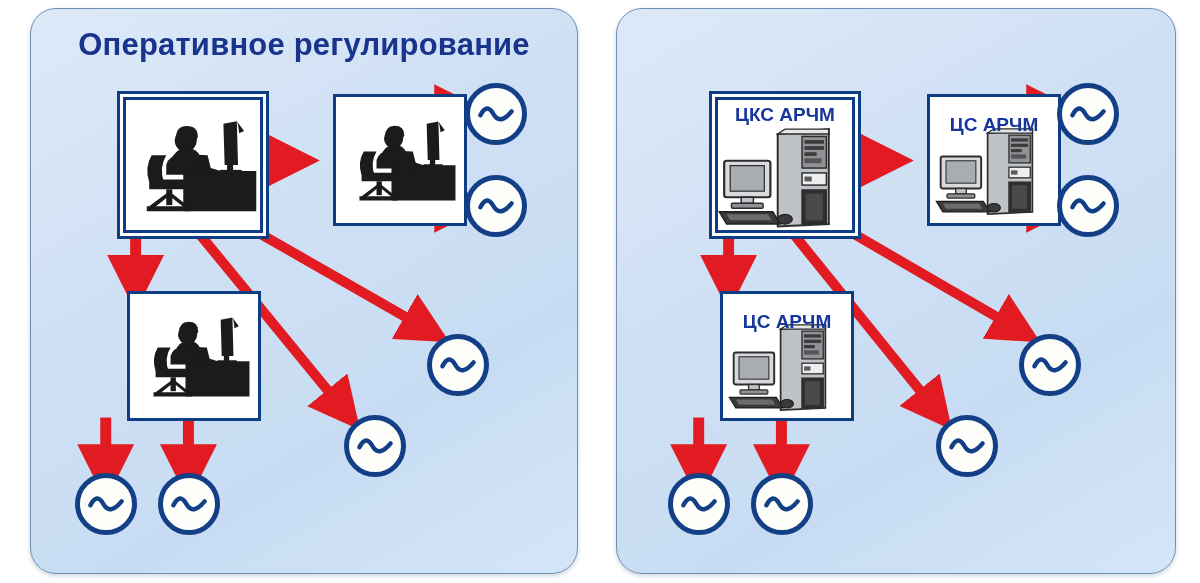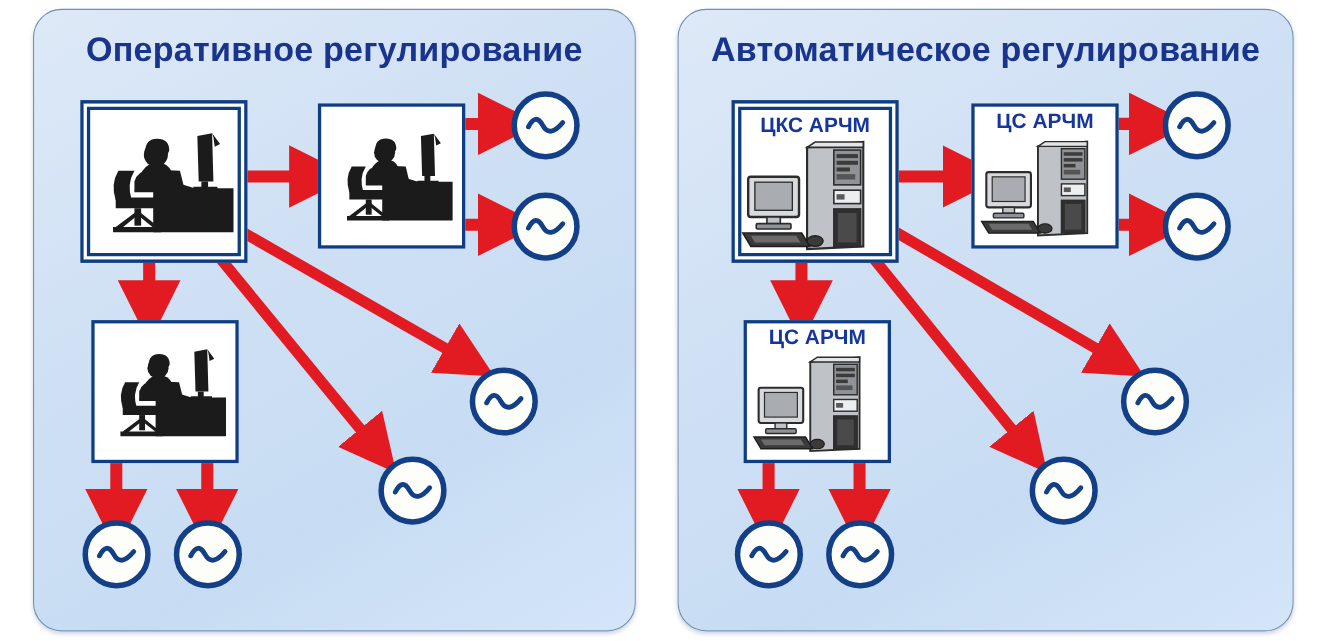--- a/index.html
+++ b/index.html
@@ -44,29 +44,30 @@
     letter-spacing: 0.2px;
     white-space: nowrap;
   }
 
   
   .node {
     position: absolute;
     background: #ffffff;
     box-sizing: border-box;
     z-index: 6;
+    margin-left: 44px;
   }
   .node.double {
     border: 3px solid #0f3d84;
     box-shadow: inset 0 0 0 3px #ffffff, inset 0 0 0 6px #0f3d84;
     padding: 9px;
   }
   .node.single {
     border: 3px solid #0f3d84;
-    padding: 2px;
+    padding: 16px;
   }
   .node-label {
     position: relative;
     z-index: 3;
     text-align: center;
     font-size: 19px;
     font-weight: bold;
     color: #16369b;
     line-height: 1.05;
     margin-top: 2px;
@@ -245,21 +246,20 @@
       </svg>
     </div>
     <div class="gen" style="left:127px; top:464px; width:62px; height:62px;">
       <svg viewBox="0 0 40 40">
         <path d="M8 21 q5 -10 10 -1 q5 9 14 -2" fill="none" stroke="#123f86" stroke-width="3.4" stroke-linecap="round"></path>
       </svg>
     </div>
   </div>
 
   <div class="panel panel-right">
-    <div class="panel-title">Автоматическое регулирование</div>
 
     <svg class="arrow-layer" viewBox="0 0 560 566">
       <defs>
         <marker id="ahR" markerWidth="5.2" markerHeight="5.2" refX="2.3" refY="2.6" orient="auto">
           <path d="M0,0 L5.2,2.6 L0,5.2 Z" fill="#e21b22"></path>
         </marker>
       </defs>
       <line x1="197" y1="152" x2="266" y2="152" stroke="#e21b22" stroke-width="11" marker-end="url(#ahR)"></line>
       <line x1="112" y1="228" x2="112" y2="272" stroke="#e21b22" stroke-width="11" marker-end="url(#ahR)"></line>
       <line x1="190" y1="198" x2="400" y2="320" stroke="#e21b22" stroke-width="10" marker-end="url(#ahR)"></line>

